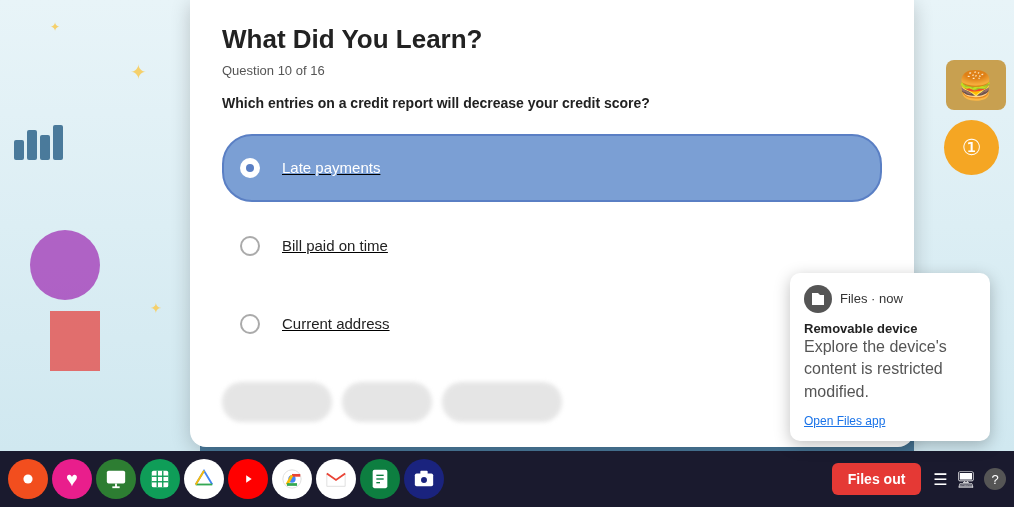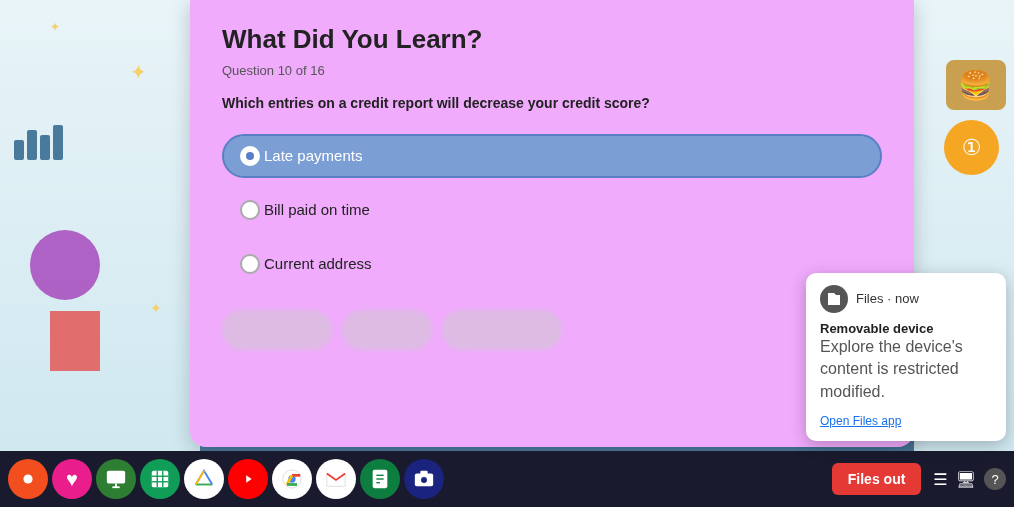--- a/index.html
+++ b/index.html
@@ -13,21 +13,21 @@
       position: relative;
     }
 
     
     .quiz-panel {
       position: absolute;
       top: 0;
       left: 190px;
       right: 100px;
       bottom: 60px;
-      background: #f0abfc;
+      background: #ffffff;
       border-radius: 0 0 16px 16px;
       padding: 24px 32px;
       box-shadow: 0 4px 20px rgba(0,0,0,0.2);
     }
 
     .quiz-title {
       font-size: 26px;
       font-weight: 700;
       color: #222;
       margin-bottom: 8px;
@@ -50,26 +50,27 @@
     .options-list {
       display: flex;
       flex-direction: column;
       gap: 10px;
       margin-bottom: 24px;
     }
 
     .option-item {
       display: flex;
       align-items: center;
-      gap: 4px;
-      padding: 10px 16px;
+      gap: 22px;
+      padding: 22px 16px;
       border-radius: 30px;
       cursor: pointer;
       border: 2px solid transparent;
       transition: background 0.15s;
+      text-decoration: underline;
     }
 
     .option-item.selected {
       background: #7b9fd4;
       border-color: #5a7fc4;
     }
 
     .option-item:not(.selected) {
       background: transparent;
     }
@@ -180,21 +181,21 @@
     .taskbar-right-icon {
       color: white;
       font-size: 16px;
       cursor: pointer;
     }
 
     
     .notification {
       position: absolute;
       bottom: 66px;
-      right: 8px;
+      right: 24px;
       width: 200px;
       background: white;
       border-radius: 10px;
       padding: 12px 14px;
       box-shadow: 0 4px 16px rgba(0,0,0,0.25);
       z-index: 200;
     }
 
     .notif-header {
       display: flex;

